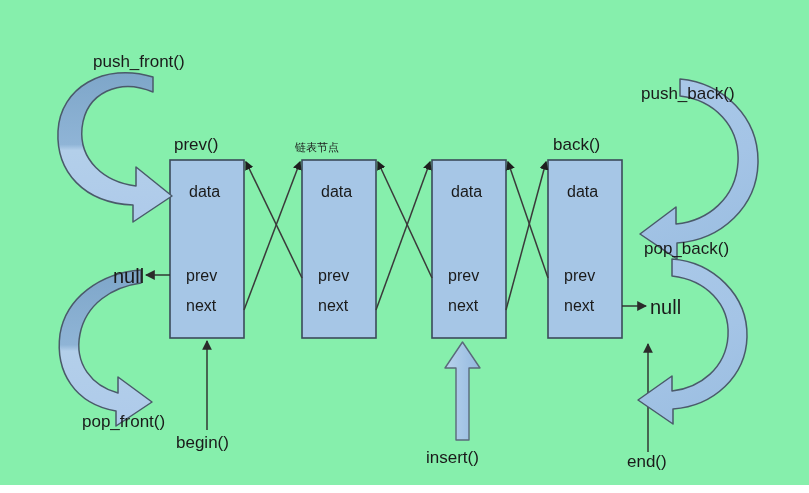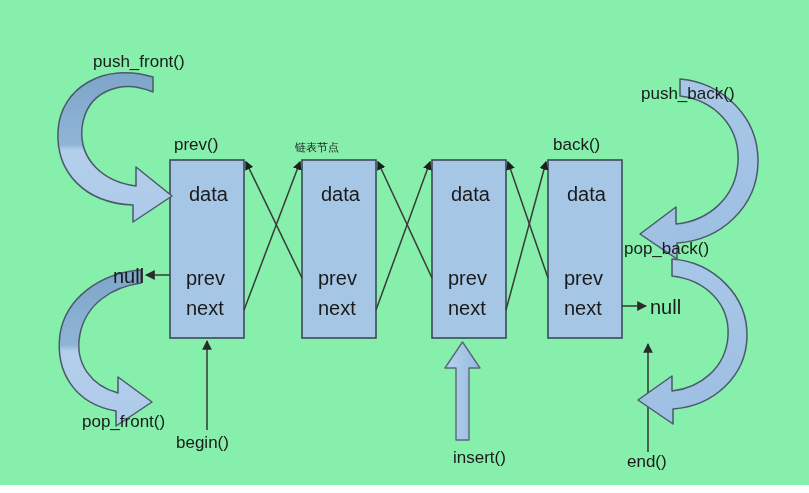--- a/index.html
+++ b/index.html
@@ -30,21 +30,21 @@
     white-space: nowrap;
     line-height: 1;
   }
   .op-label {
     font-size: 17px;
   }
   .acc-label {
     font-size: 17px;
   }
   .node-field {
-    font-size: 20px;
+    font-size: 16px;
   }
   .null-label {
     font-size: 20px;
   }
   .cn-label {
     font-size: 11px;
     font-family: Liberation Sans, sans-serif;
     margin-top: 12px;
   }
 </style>
@@ -189,25 +189,25 @@
                C 714 406, 746 376, 747 337
                C 748 295, 713 262, 672 259
                Z" fill="url(#curvGradRight)" stroke="#4a5a6a" stroke-width="1.5" stroke-linejoin="round"></path>
     </g>
   </svg>
 
   <div class="lbl op-label" style="left:93px; top:53px;">push_front()</div>
 
   <div class="lbl op-label" style="left:641px; top:53px;margin-top:32px;">push_back()</div>
 
-  <div class="lbl op-label" style="left:624px; top:240px;">pop_back()</div>
+  <div class="lbl op-label" style="left:644px; top:240px;">pop_back()</div>
 
   <div class="lbl op-label" style="left:82px; top:413px;">pop_front()</div>
 
-  <div class="lbl op-label" style="left:453px; top:449px;text-align:center;">insert()</div>
+  <div class="lbl op-label" style="left:426px; top:449px;text-align:center;">insert()</div>
 
   <div class="lbl op-label" style="left:176px; top:434px;text-align:center;">begin()</div>
 
   <div class="lbl op-label" style="left:627px; top:453px;">end()</div>
 
   <div class="lbl acc-label" style="left:174px; top:136px;">prev()</div>
 
   <div class="lbl acc-label" style="left:553px; top:136px;">back()</div>
 
   <div class="lbl cn-label" style="left:295px; top:130px;">链表节点</div>

